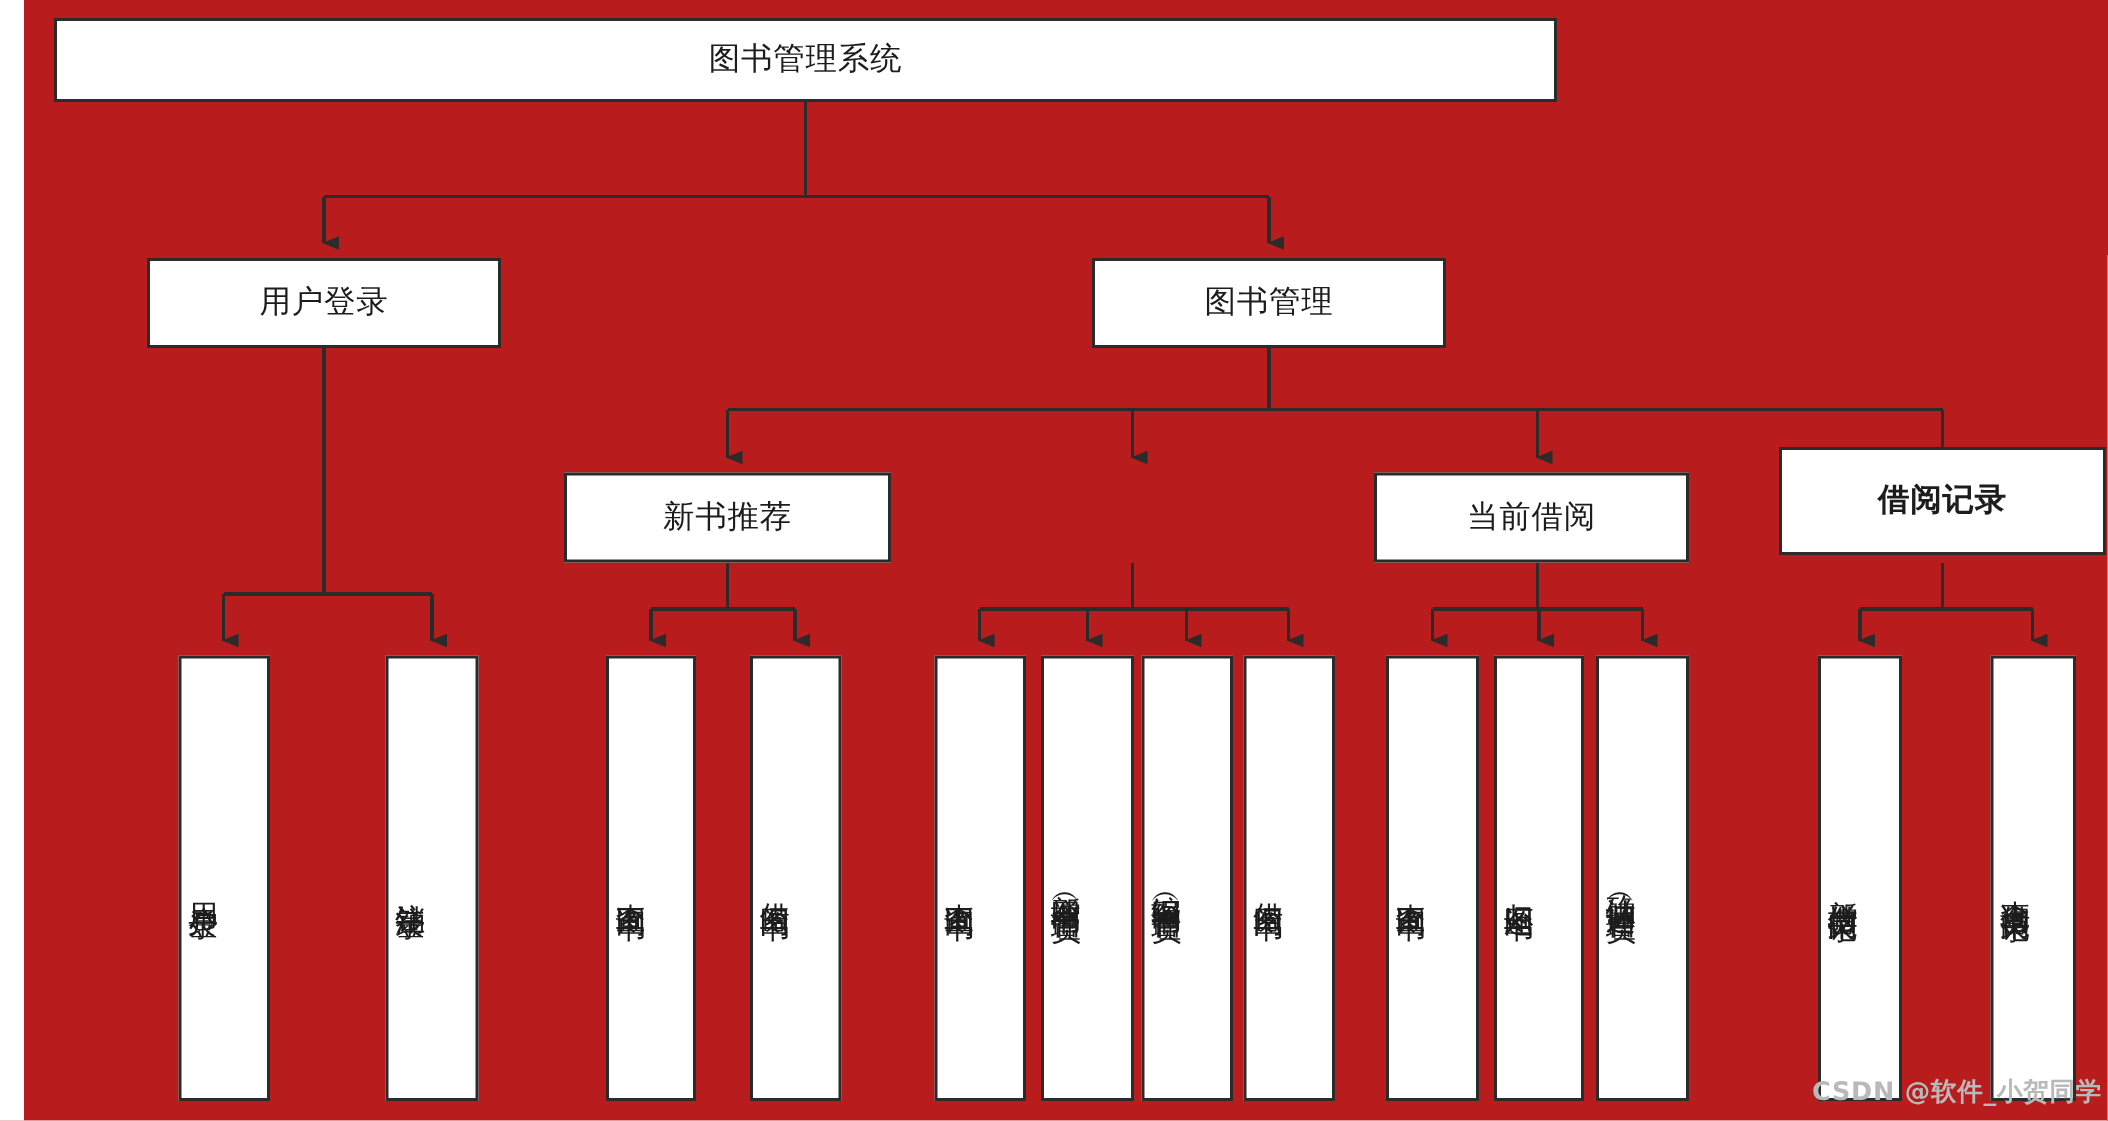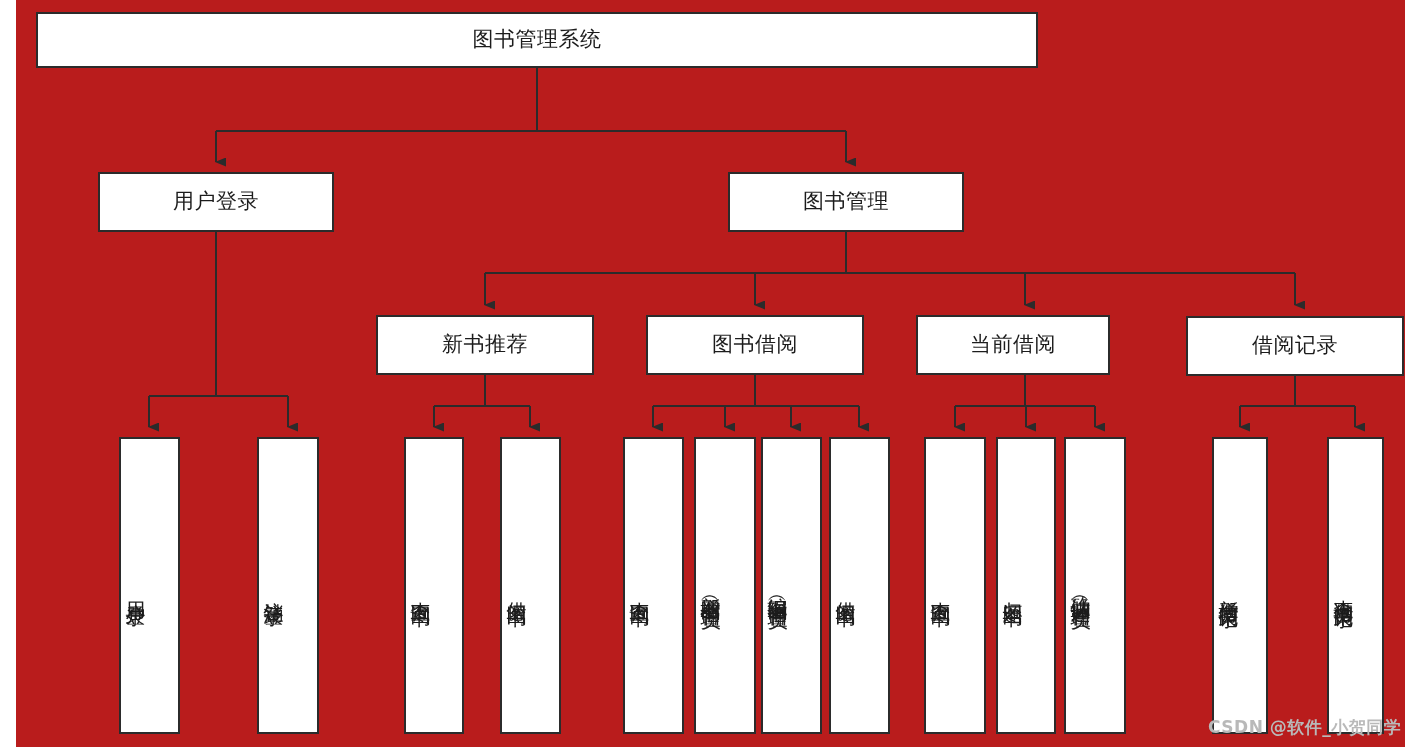--- a/index.html
+++ b/index.html
@@ -127,27 +127,24 @@
   <div class="node horiz" style="left: 82px; top: 172px; width: 236px; height: 60px;">
     <span class="node-label">用户登录</span>
   </div>
   <div class="node horiz" style="left: 360px; top: 315px; width: 218px; height: 60px;">
     <span class="node-label">新书推荐</span>
   </div>
 
   <div class="node horiz" style="left: 712px; top: 172px; width: 236px; height: 60px;">
     <span class="node-label">图书管理</span>
   </div>
-  <div class="node horiz" style="left: 630px; top: 315px; width: 218px; height: 60px;">
-    <span class="node-label">图书借阅</span>
-  </div>
-  <div class="node horiz" style="left: 900px; top: 315px; width: 194px; height: 60px;">
+  <div class="node horiz" style="left: 900px; top: 315px; width: 210px; height: 60px;">
     <span class="node-label">当前借阅</span>
   </div>
-  <div class="node horiz" style="left: 1170px; top: 316px; width: 218px; height: 60px;">
+  <div class="node horiz" style="left: 1170px; top: 298px; width: 218px; height: 72px; font-weight: bold;">
     <span class="node-label">借阅记录</span>
   </div>
 
   <div class="node vert" style="left: 103px; top: 437px; width: 61px; height: 297px;">
     <span class="node-label">用户登录</span>
   </div>
   <div class="node vert" style="left: 241px; top: 437px; width: 62px; height: 297px;">
     <span class="node-label">注销登录</span>
   </div>
   <div class="node vert" style="left: 388px; top: 437px; width: 60px; height: 297px;">

